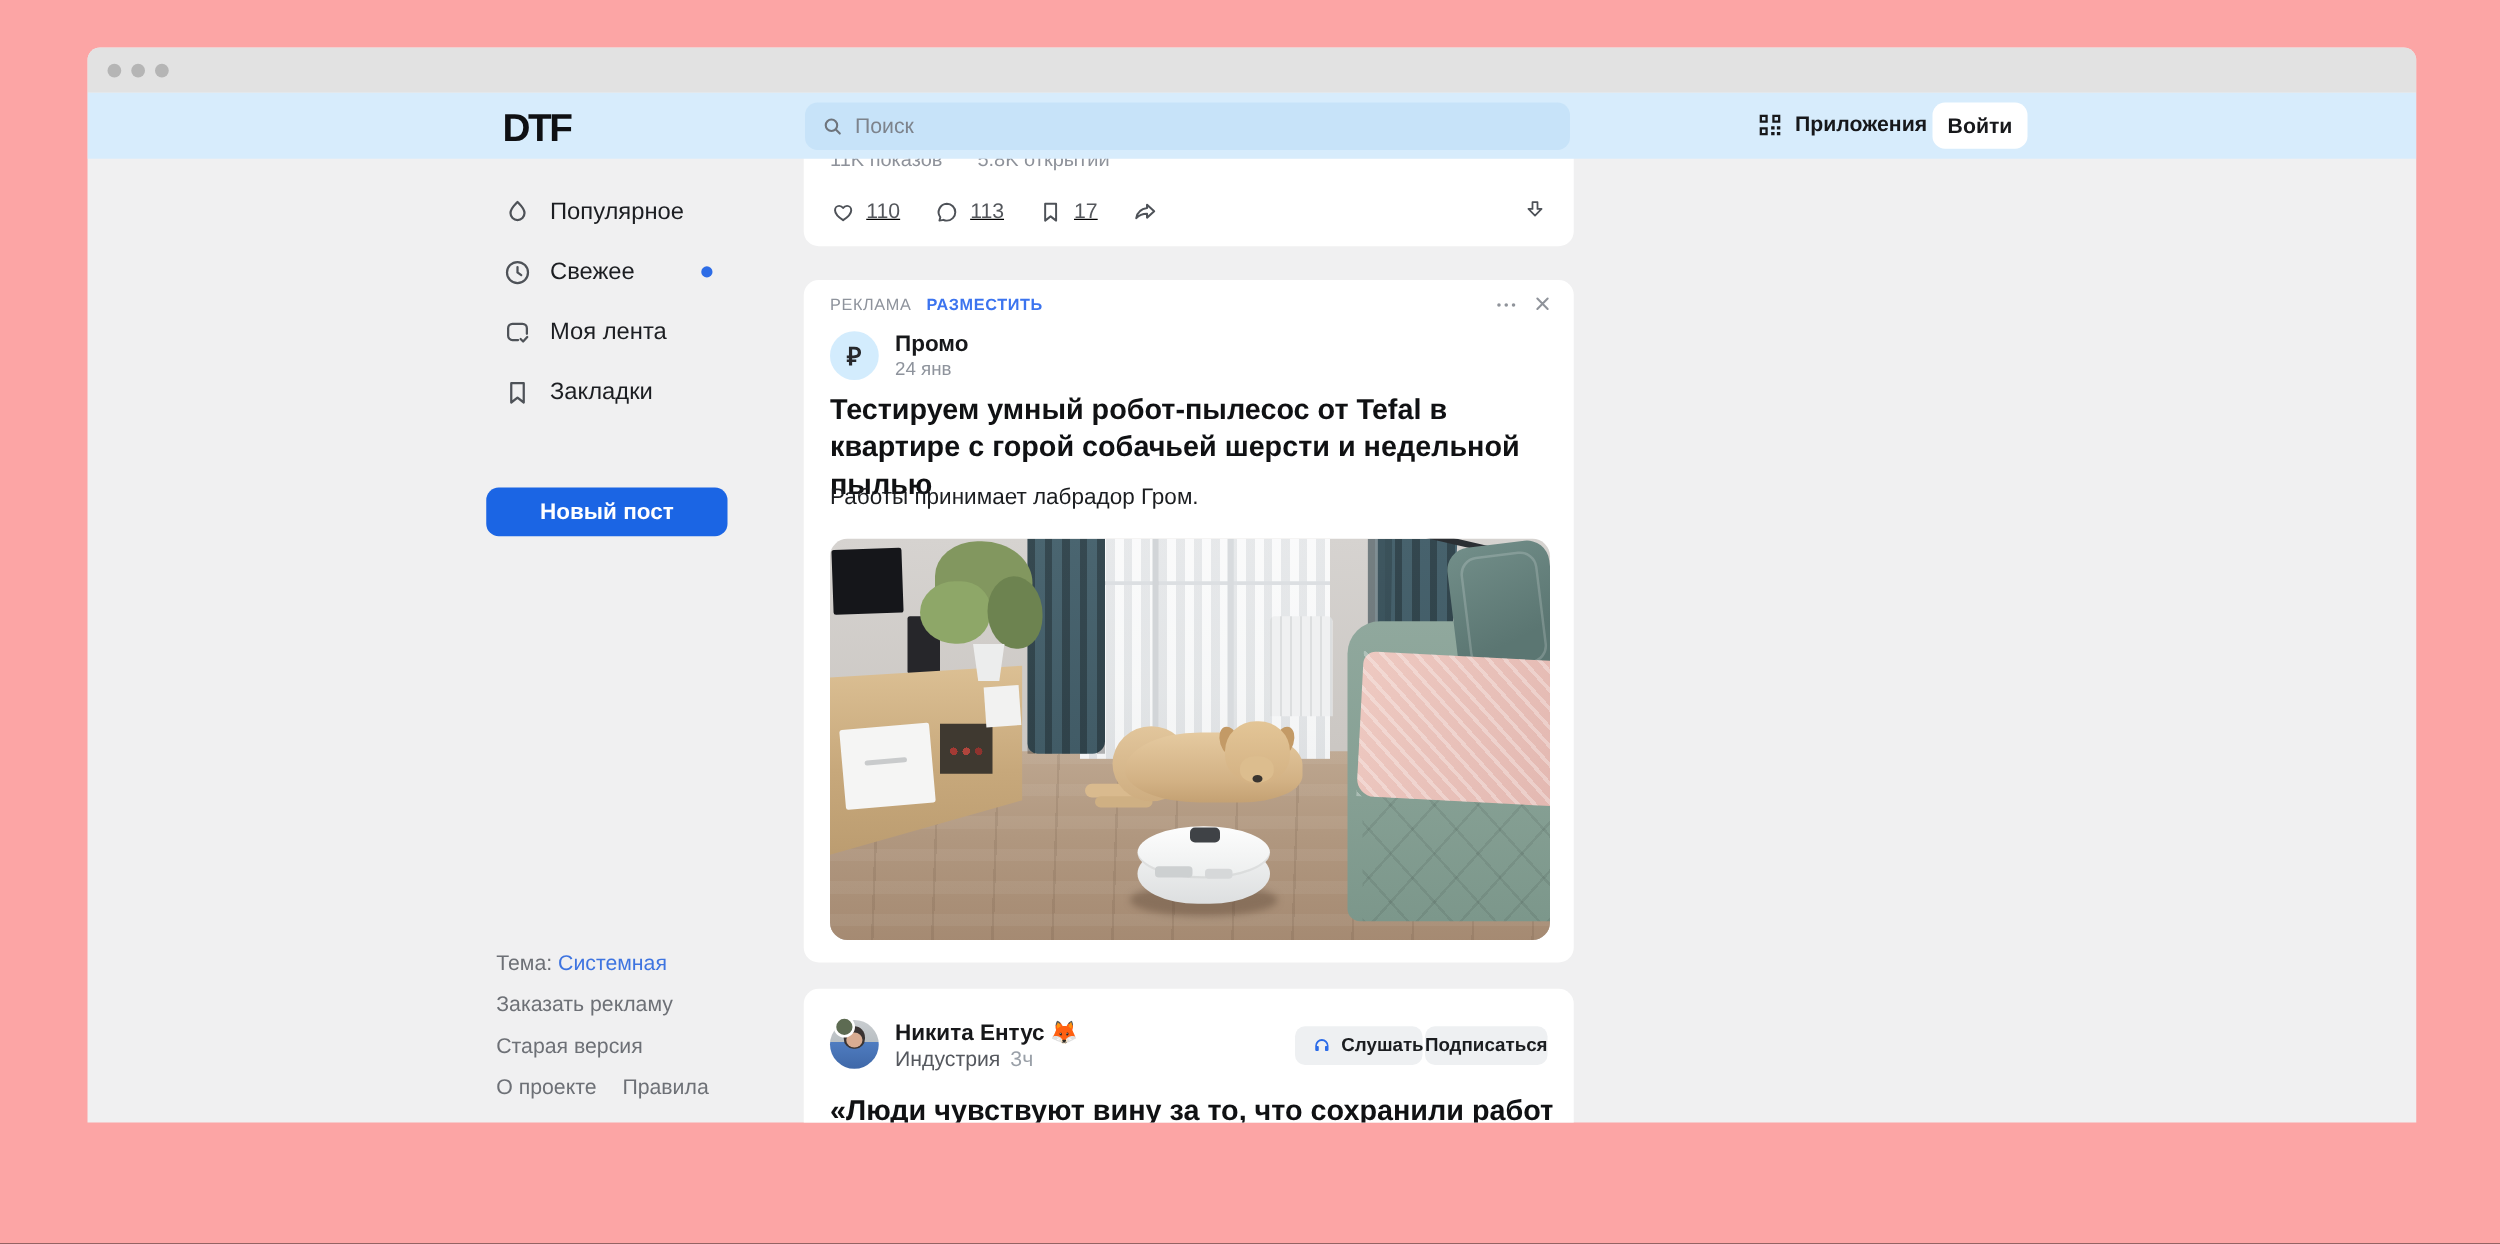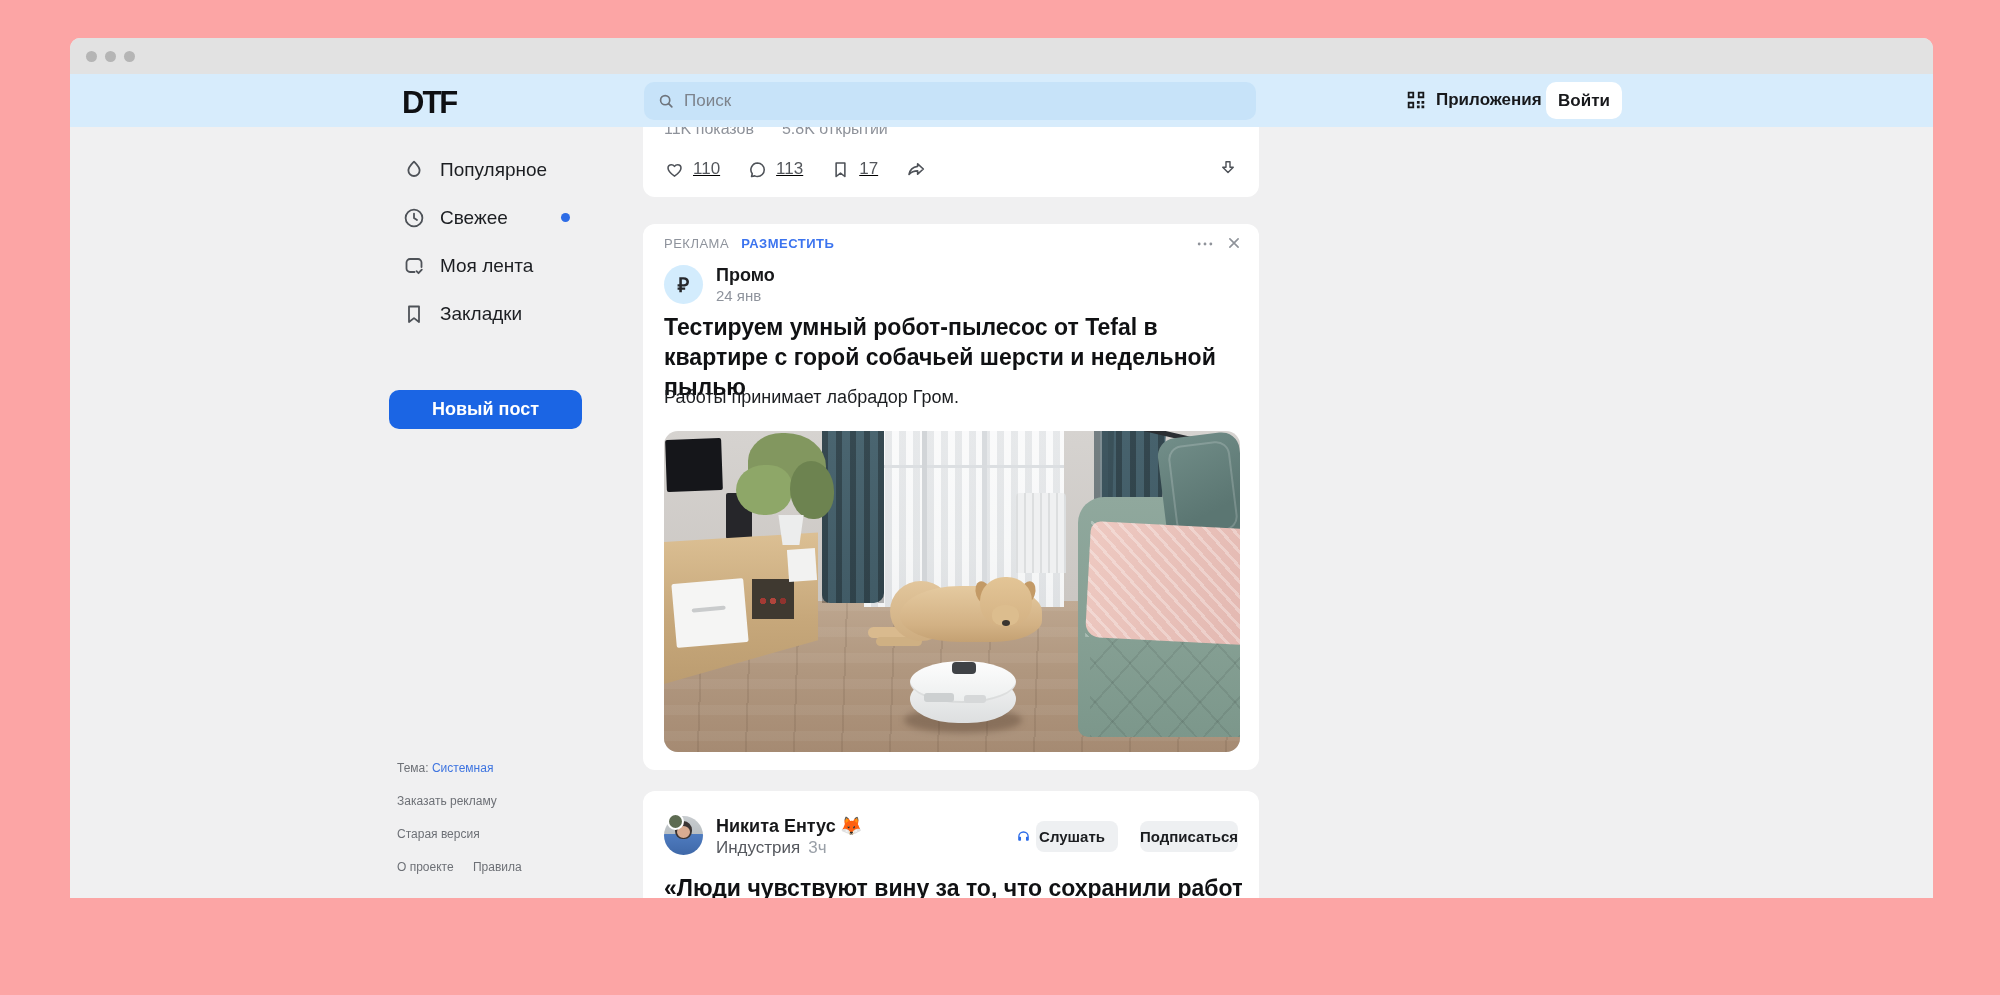--- a/index.html
+++ b/index.html
@@ -23,21 +23,21 @@
   .apps-label { font-size:17px; font-weight:700; color:#17181b; }
   .login-btn { position:absolute; left:1476px; top:8px; width:76px; height:37px; background:#fff; border:none; border-radius:10px; font-size:17px; font-weight:700; color:#17181b; font-family:inherit; cursor:pointer; }
 
   
   .sidebar { position:absolute; left:332px; top:119px; width:172px; z-index:2; }
   .side-item { position:relative; display:flex; align-items:center; gap:14px; height:26px; margin-bottom:22px; cursor:pointer; }
   .side-item .lbl { font-size:19px; font-weight:500; color:#1c1e22; }
   .side-dot { position:absolute; right:4px; top:8px; width:9px; height:9px; border-radius:50%; background:#2d6ce6; }
   .newpost-btn { position:absolute; left:319px; top:332px; width:193px; height:39px; background:#1b65e4; color:#fff;
                  border:none; border-radius:10px; font-size:18px; font-weight:700; font-family:inherit; cursor:pointer; z-index:2;margin-top:20px; }
-  .side-footer { position:absolute; left:327px; top:723px; font-size:12px; color:#6d7076; z-index:2; }
+  .side-footer { position:absolute; left:327px; top:723px; font-size:17px; color:#6d7076; z-index:2; }
   .side-footer .row { margin-bottom:13px; height:20px; }
   .flink { color:#6d7076; cursor:pointer; }
   .blue-link { color:#3e74e0; cursor:pointer; }
 
   
   .feed { position:absolute; left:573px; top:0; width:616px; z-index:1; }
   .card { position:absolute; left:0; width:616px; background:#fff; border-radius:12px; }
 
   
   .card1 { top:58px; height:101px; }
@@ -69,21 +69,21 @@
   .avatar-face { position:absolute; left:13px; top:10px; width:13px; height:12px; border-radius:50%; background:#d8ac92; }
   .avatar-badge { position:absolute; left:24px; top:22px; width:17px; height:17px; border-radius:50%; background:#5d6b52;
                   border:2px solid #fff; }
   .user-name { position:absolute; left:73px; top:24px; font-size:18px; font-weight:700; color:#17181a; cursor:pointer; }
   .user-meta { position:absolute; left:73px; top:47px; font-size:17px; display:flex; gap:8px; }
   .meta-cat { color:#55585e; cursor:pointer; }
   .meta-time { color:#9aa0a8; }
   .pill { position:absolute; top:30px; height:31px; background:#eef0f2; border:none; border-radius:8px;
           font-size:15px; font-weight:700; color:#1b1d20; font-family:inherit; display:flex; align-items:center; gap:7px;
           padding:0 13px; cursor:pointer; }
-  .listen-btn { left:393px; width:82px; justify-content:flex-end; }
+  .listen-btn { left:393px; width:102px; justify-content:flex-start; }
   .subscribe-btn { left:497px; width:98px; justify-content:center; }
   .post-title3 { position:absolute; left:21px; top:84px; width:578px; font-size:23px; font-weight:700; color:#101113; white-space:nowrap; overflow:hidden; cursor:pointer; }
 
   
   .scene { position:absolute; left:21px; top:207px; width:576px; height:321px; border-radius:14px; overflow:hidden;
            background:linear-gradient(180deg,#d6d3d0 0%,#cbc7c3 52%); cursor:pointer; }
   .scene * { position:absolute; }
   .sc-floor { left:-10px; right:-10px; top:170px; bottom:-2px;
               background:linear-gradient(180deg,#bda68f 0%,#b0977f 45%,#a58a72 100%); }
   .sc-floor:before { content:""; position:absolute; inset:0;

